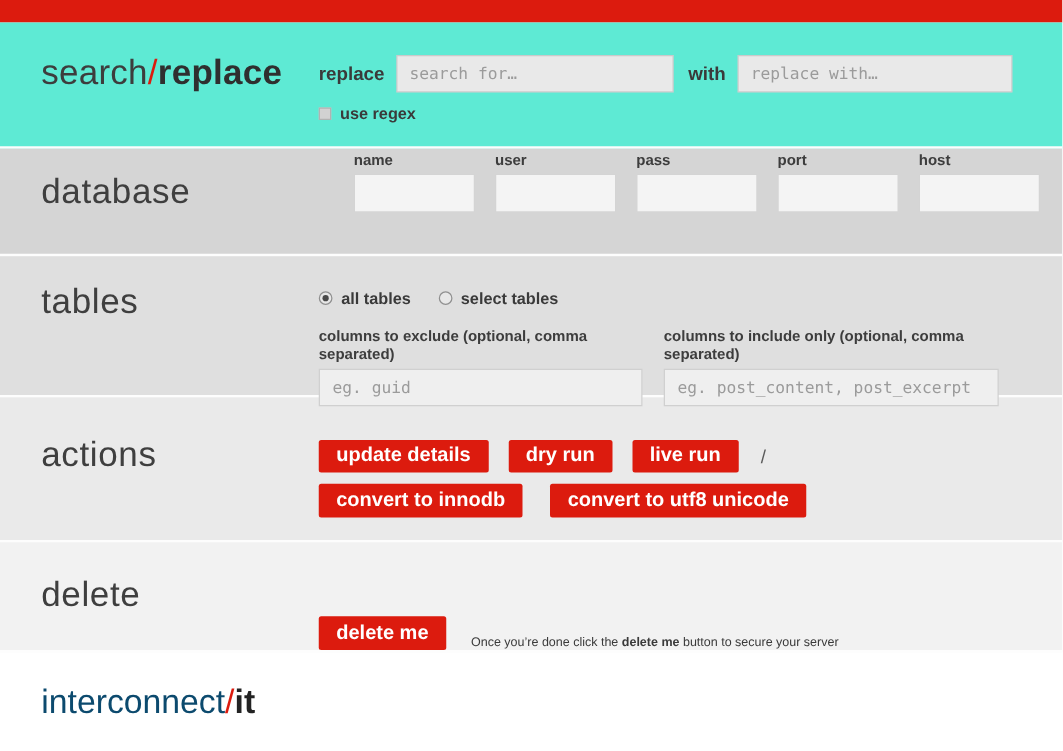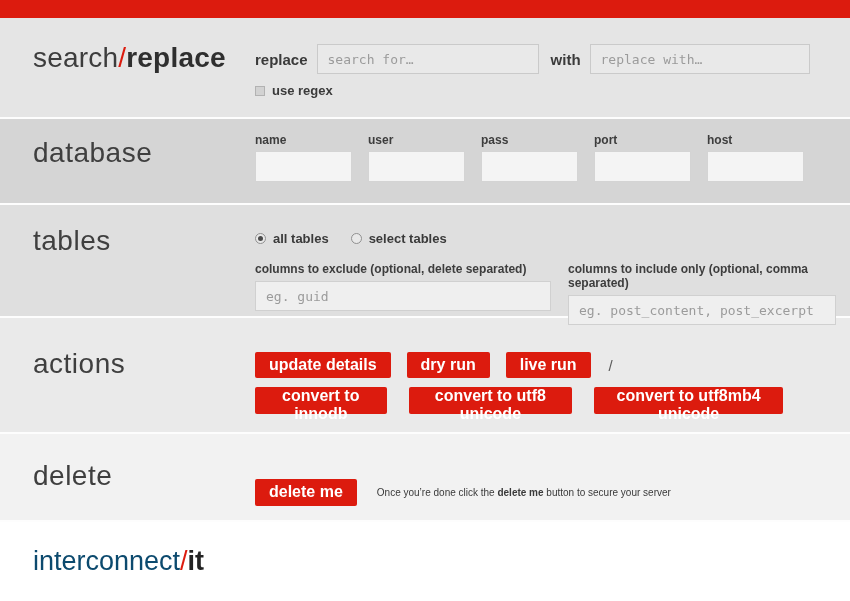--- a/index.html
+++ b/index.html
@@ -2,21 +2,21 @@
 <html><head>
 <meta charset="utf-8">
 <style>
   * { margin:0; padding:0; box-sizing:border-box; }
   html,body { width:850px; height:601px; overflow:hidden; }
   body { font-family:"Liberation Sans", sans-serif; background:#ffffff; color:#3c3c3c; }
 
   .topbar { height:18px; background:#dc1b0e; }
 
   .section { display:flex; border-bottom:2px solid #fdfdfd; }
-  .sec-header   { height:101px; background:#e5e5e5; }
+  .sec-header   { height:101px; background:#5eead4; }
   .sec-database { height:86px;  background:#d5d5d5; }
   .sec-tables   { height:113px; background:#dfdfdf; }
   .sec-actions  { height:116px; background:#eaeaea; }
   .sec-delete   { height:88px;  background:#f2f2f2; }
   .sec-footer   { height:71px;  background:#ffffff; border-bottom:none; }
 
   .label-col { width:255px; flex:0 0 255px; padding-left:33px; }
   .content-col { flex:1; padding-right:45px; }
 
   .big-title { font-size:28px; font-weight:300; color:#3f3f3f; letter-spacing:0.5px; }
@@ -52,52 +52,52 @@
   .with-lbl { margin-left:12px; margin-right:9px; }
   .in-replace { width:220px; }
   .regex-row { display:flex; align-items:center; margin-top:9px; }
   .checkbox { width:10px; height:10px; border:1px solid #b2b2b2; background:#d2d2d2; display:inline-block; }
   .regex-row span.small-lbl { margin-left:7px; }
 
   .small-lbl { font-size:13px; font-weight:600; color:#3a3a3a; }
   .tiny-lbl { font-size:12px; font-weight:600; color:#3d3d3d; }
 
   
-  .db-fields { display:flex; padding-top:14px; }
+  .db-fields { display:flex; padding-top:2px;margin-left:28px; }
   .db-field { width:97px; margin-right:16px; }
   .db-field .tiny-lbl { display:block; margin-bottom:4px; }
   .db-field input { width:97px; height:31px; }
 
   
   .tables-content { padding-top:26px; }
   .radio-row { display:flex; align-items:center; }
   .radio { width:11px; height:11px; border-radius:50%; border:1px solid #909090; background:#e8e8e8; display:inline-block; position:relative; flex:0 0 11px; }
   .radio.checked::after { content:""; position:absolute; left:2px; top:2px; right:2px; bottom:2px; border-radius:50%; background:#4a4a4a; }
   .radio-row .small-lbl { margin-left:7px; margin-right:22px; }
   .cols-row { display:flex; margin-top:16px; }
   .col-block { margin-right:17px; }
   .col-block .tiny-lbl { display:block; margin-bottom:5px; font-weight:600; }
-  .in-exclude { width:296px; height:29px; }
+  .in-exclude { width:259px; height:29px; }
   .in-include { width:268px; height:29px; }
 
   
   .actions-content { padding-top:34px; }
   .btn {
     background:#dc1b0e; color:#ffffff; border:none; border-radius:2px;
     font-family:"Liberation Sans", sans-serif;
     font-size:16px; font-weight:700; height:26px; padding:0 14px; cursor:pointer;
   }
   .btn-row { display:flex; align-items:center; }
   .btn-row .btn { margin-right:16px; }
   .btn-row2 { margin-top:9px; }
   .btn-row2 .btn { margin-right:22px; height:27px; }
   .slash-sep { color:#5a5a5a; font-size:15px; margin-left:2px; }
 
   
-  .delete-content { display:flex; align-items:center; padding-top:30px; }
+  .delete-content { display:flex; align-items:flex-end; padding-top:30px; }
   .btn-delete { height:27px; }
   .delete-note { font-size:10px; color:#3a3a3a; margin-left:20px; }
   .delete-note b { font-weight:700; }
 
   
   .footer-logo { padding-top:24px; font-size:27px; }
   .footer-logo .l1 { color:#0c4a6e; font-weight:400; }
   .footer-logo .sl { color:#dc1b0e; font-weight:400; }
   .footer-logo .l2 { color:#232323; font-weight:700; }
 </style>
@@ -162,21 +162,21 @@
   </div>
   <div class="content-col tables-content">
     <div class="radio-row">
       <span class="radio checked"></span>
       <span class="small-lbl">all tables</span>
       <span class="radio"></span>
       <span class="small-lbl">select tables</span>
     </div>
     <div class="cols-row">
       <div class="col-block">
-        <span class="tiny-lbl">columns to exclude (optional, delete separated)</span>
+        <span class="tiny-lbl">columns to exclude (optional, comma separated)</span>
         <input type="text" class="in-exclude" placeholder="eg. guid" style="">
       </div>
       <div class="col-block">
         <span class="tiny-lbl">columns to include only (optional, comma separated)</span>
         <input type="text" class="in-include" placeholder="eg. post_content, post_excerpt" style="">
       </div>
     </div>
   </div>
 </div>
 
@@ -187,21 +187,20 @@
   <div class="content-col actions-content">
     <div class="btn-row">
       <button class="btn">update details</button>
       <button class="btn">dry run</button>
       <button class="btn">live run</button>
       <span class="slash-sep">/</span>
     </div>
     <div class="btn-row btn-row2">
       <button class="btn">convert to innodb</button>
       <button class="btn">convert to utf8 unicode</button>
-      <button class="btn">convert to utf8mb4 unicode</button>
     </div>
   </div>
 </div>
 
 <div class="section sec-delete">
   <div class="label-col" style="padding-top:26px;">
     <div class="big-title">delete</div>
   </div>
   <div class="content-col delete-content">
     <button class="btn btn-delete">delete me</button>

